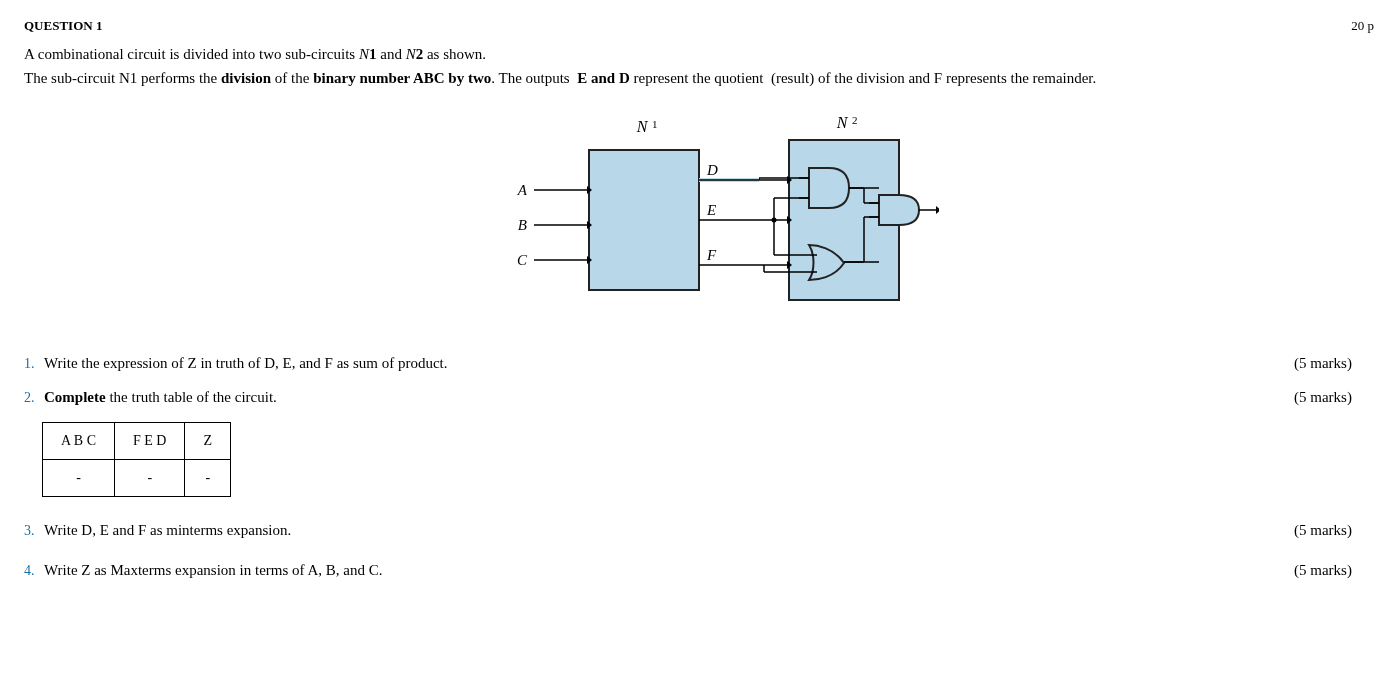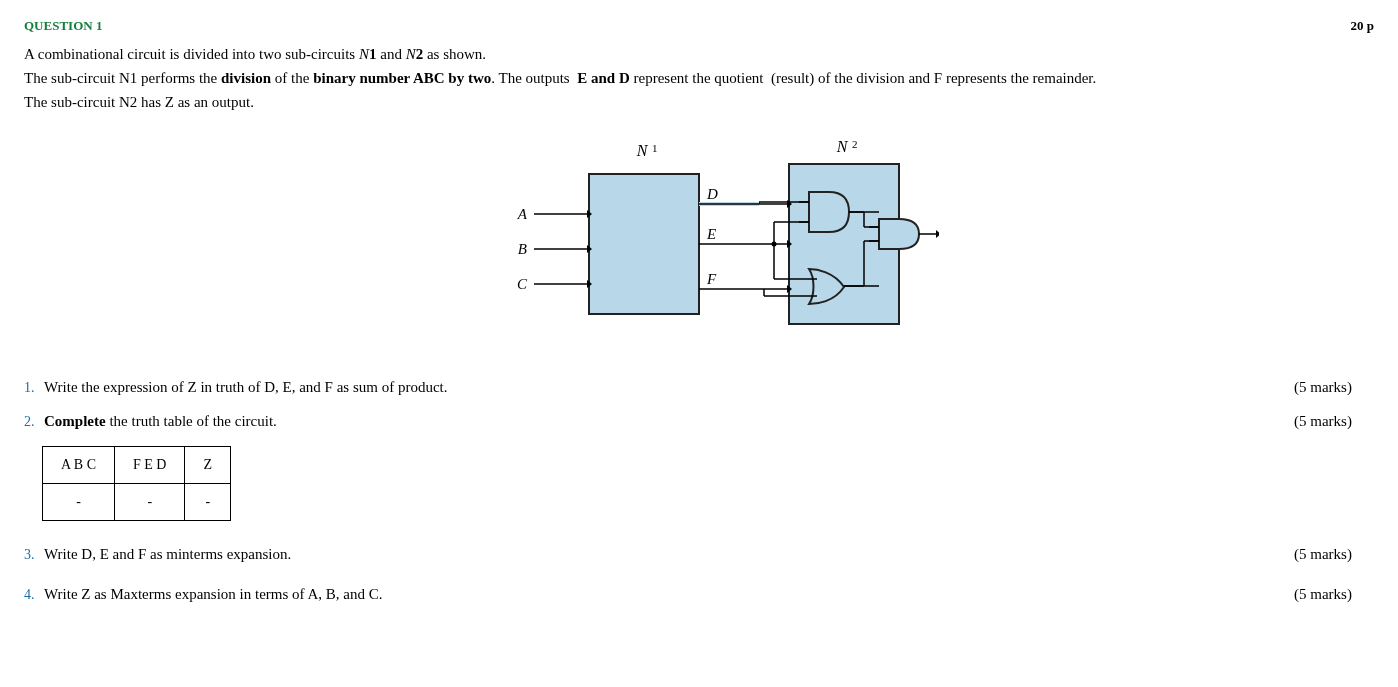--- a/index.html
+++ b/index.html
@@ -14,25 +14,25 @@
     }
     .question-header {
       display: flex;
       justify-content: space-between;
       align-items: flex-start;
       margin-bottom: 8px;
     }
     .question-label {
       font-size: 13px;
       font-weight: bold;
-      color: #15803d;
+      color: #000000;
     }
     .marks-label {
       font-size: 13px;
-      font-weight: bold;
+      font-weight: normal;
     }
     .intro-text {
       font-size: 15px;
       line-height: 1.6;
       margin-bottom: 20px;
     }
     .intro-text .italic { font-style: italic; }
     .circuit-area {
       display: flex;
       justify-content: center;
@@ -83,23 +83,20 @@
   <span class="question-label">QUESTION 1</span>
   <span class="marks-label"><span>20</span> <span>p</span></span>
 </div>
 
 <div class="intro-text">
   <div>
     A combinational circuit is divided into two sub-circuits <span class="italic">N</span><strong>1</strong> and <span class="italic">N</span><strong>2</strong> as shown.
   </div>
   <div>
     The sub-circuit N1 performs the <strong>division</strong> of the <strong>binary number ABC by two</strong>. The outputs &nbsp;<strong>E and D</strong> represent the quotient &nbsp;(result) of the division and F represents the remainder.
-  </div>
-  <div>
-    The sub-circuit N2 has Z as an output.
   </div>
 </div>
 
 <div class="circuit-area">
   <svg width="480" height="210" viewBox="0 0 480 210">
 
     <rect x="130" y="40" width="110" height="140" fill="#b8d8ea" stroke="#222" stroke-width="2"></rect>
 
     <text x="183" y="22" font-family="Times New Roman" font-size="16" font-style="italic" text-anchor="middle" fill="#000">N</text>
     <text x="193" y="18" font-family="Times New Roman" font-size="11" fill="#000">1</text>

